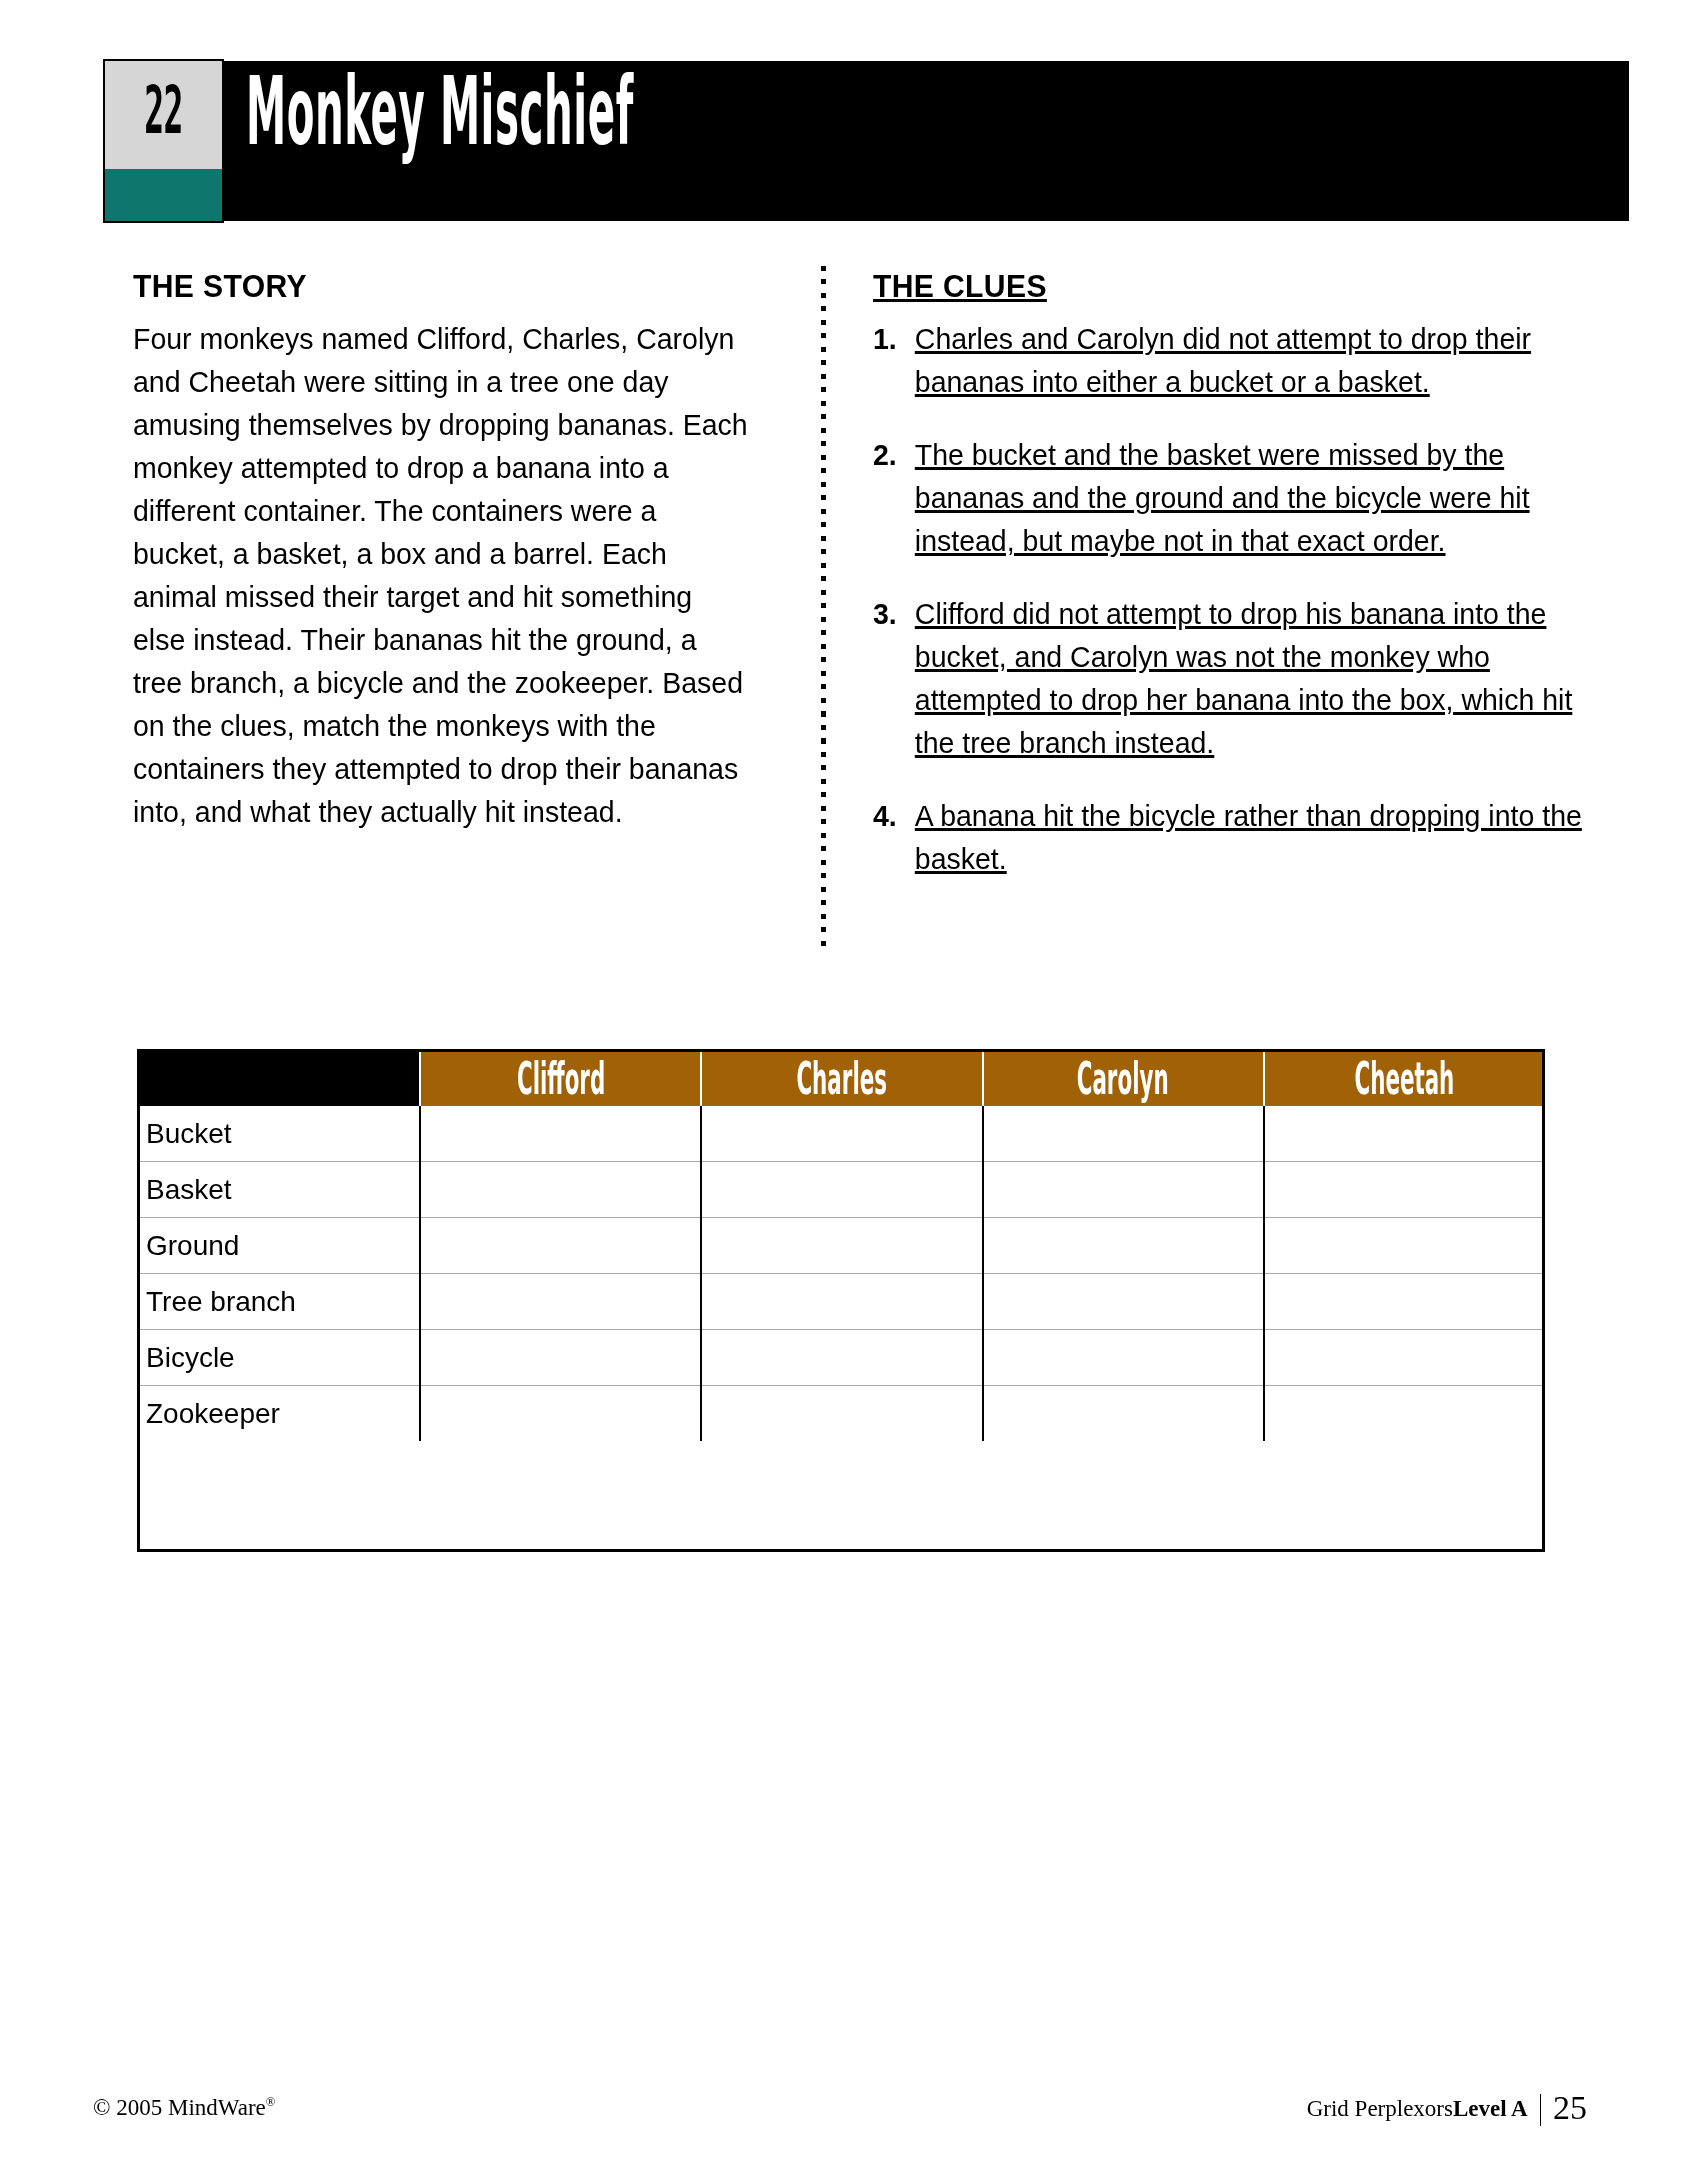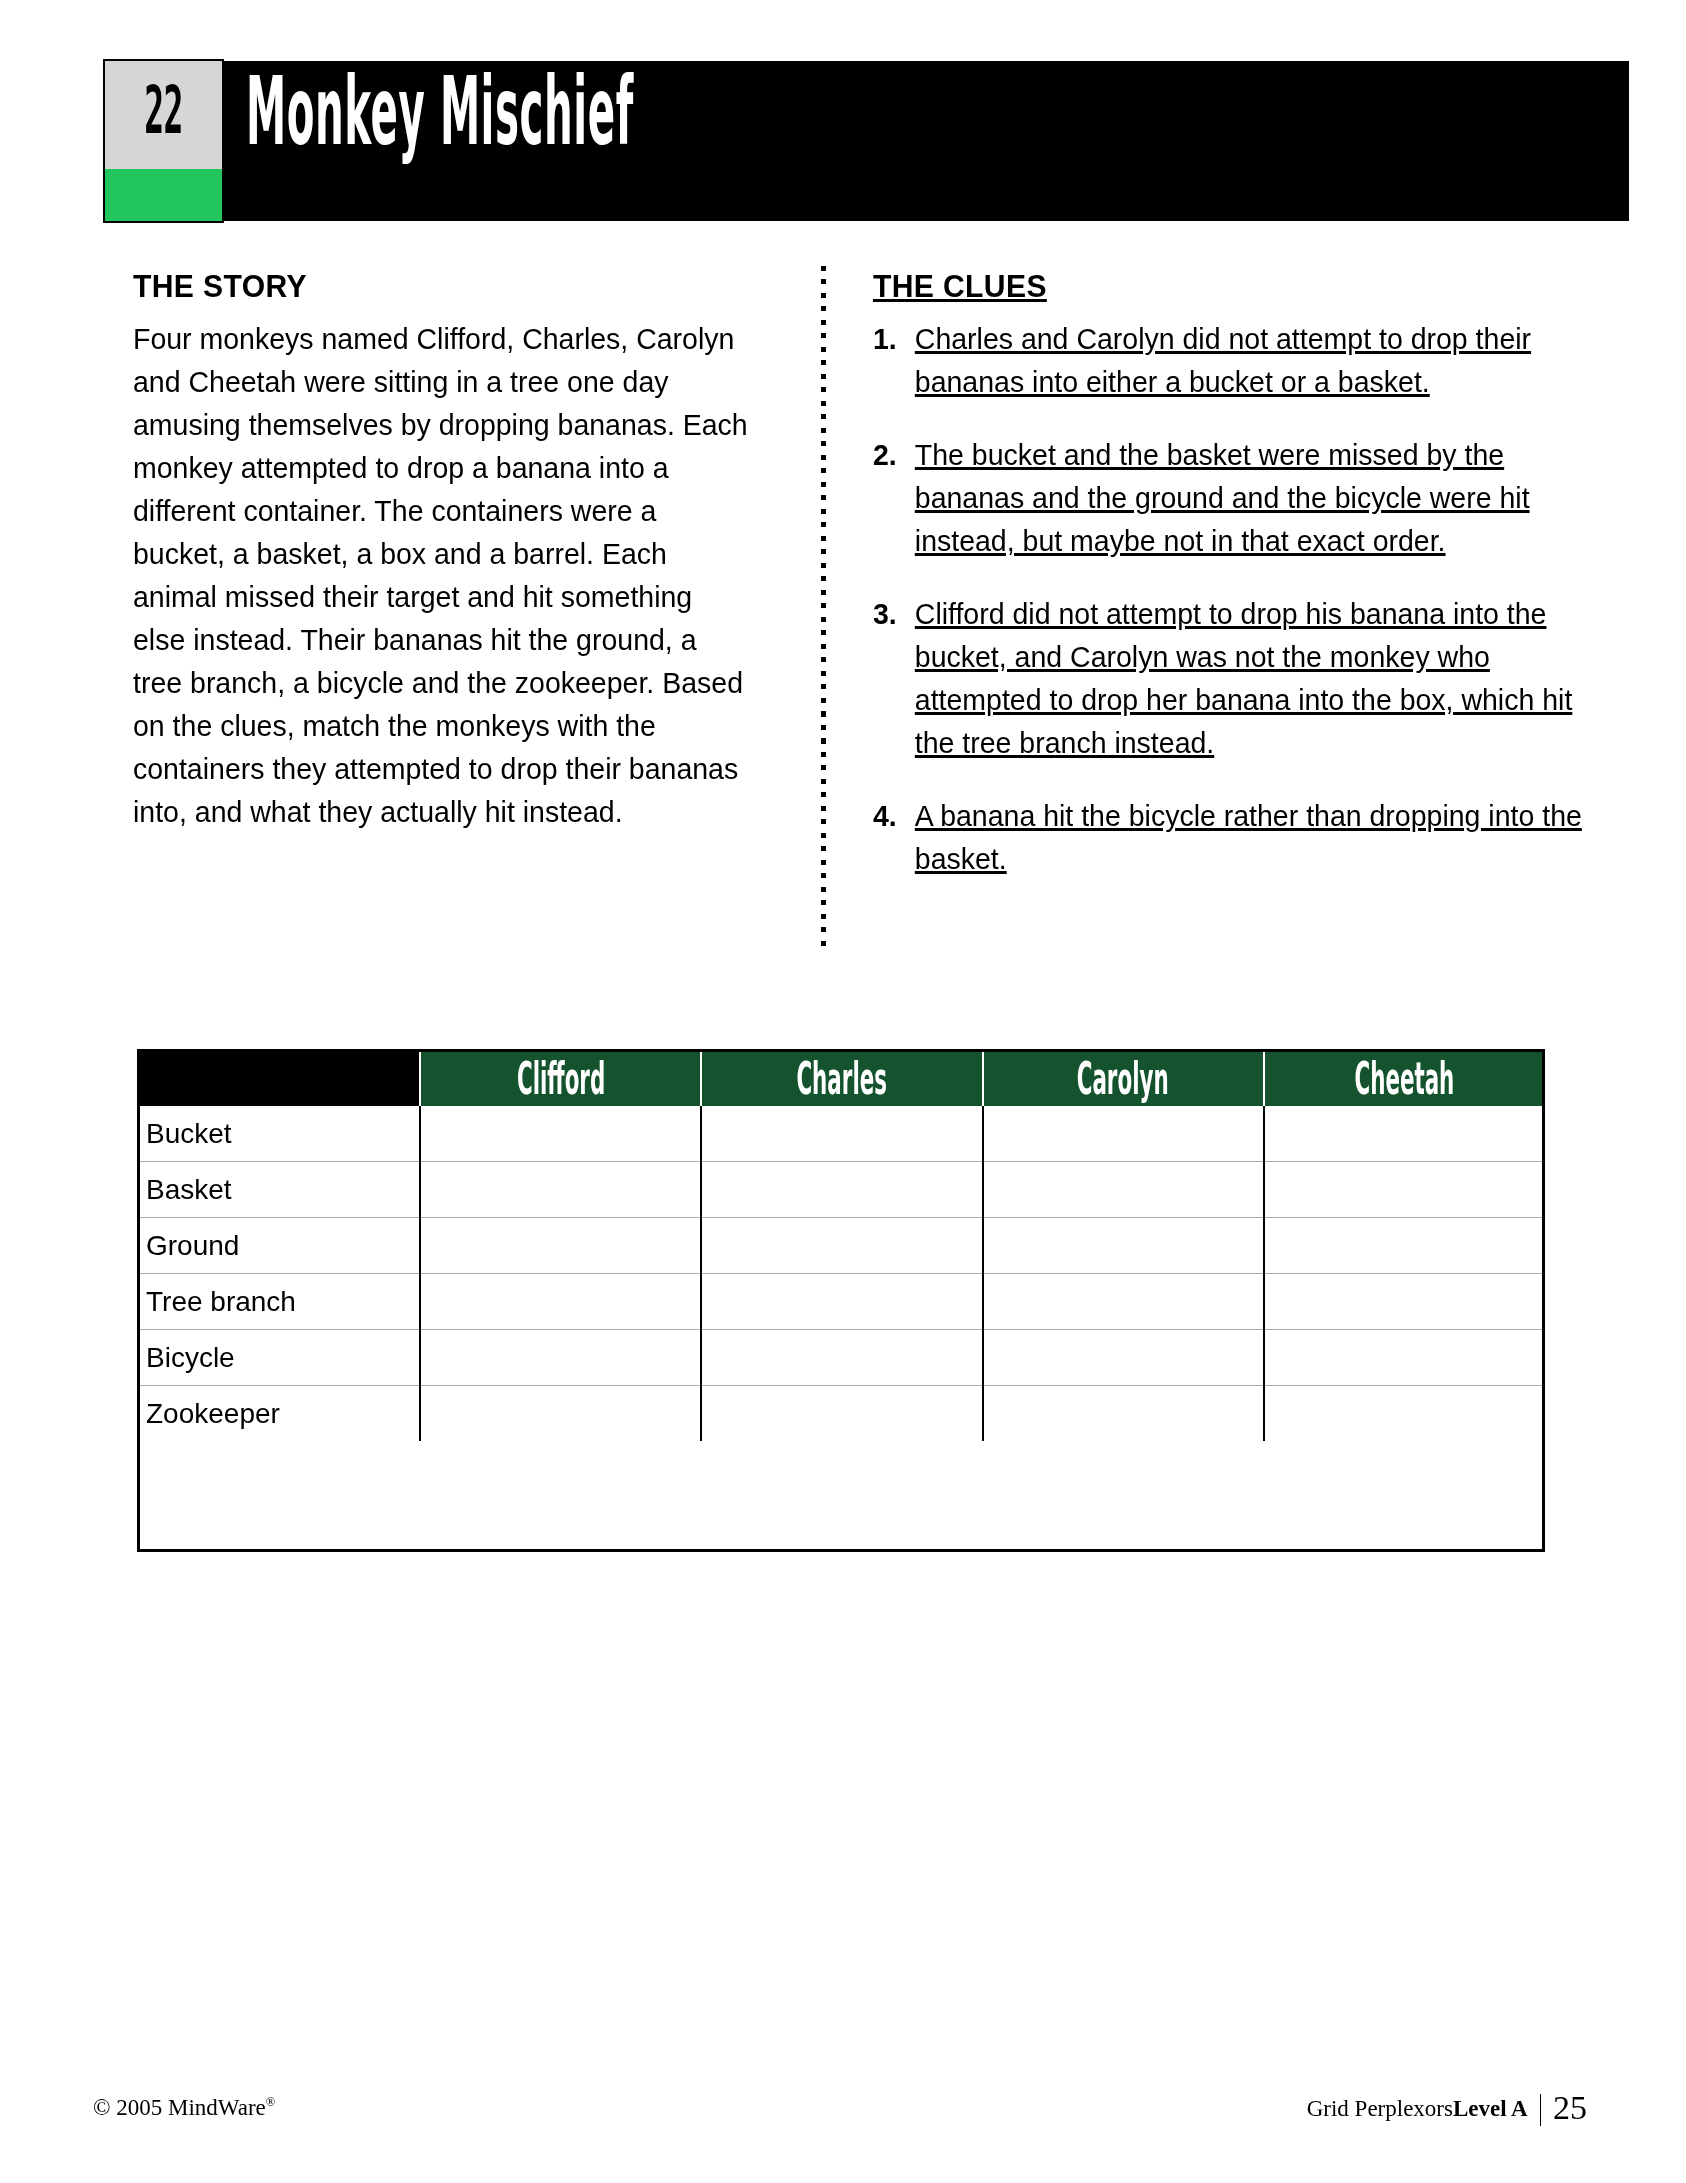--- a/index.html
+++ b/index.html
@@ -24,21 +24,21 @@
     width: 1526px;
     height: 160px;
     background: #000000;
   }
   .puzzle-number-box {
     position: absolute;
     left: 103px;
     top: 59px;
     width: 121px;
     height: 164px;
-    background: #22c55e;
+    background: #0f766e;
     border: 2.5px solid #000000;
     box-sizing: border-box;
   }
   .puzzle-number-fill {
     position: absolute;
     left: 0;
     top: 0;
     right: 0;
     height: 108px;
     background: #d6d6d6;
@@ -151,21 +151,21 @@
   }
   table.grid {
     border-collapse: collapse;
     width: 1408px;
     table-layout: fixed;
   }
   table.grid col.lab { width: 283px; }
   table.grid col.dat { width: 281px; }
 
   table.grid thead th {
-    background: #14532d;
+    background: #a16207;
     color: #ffffff;
     height: 57px;
     padding: 0;
     text-align: center;
     vertical-align: middle;
     border: none;
   }
   table.grid thead th.corner {
     background: #000000;
   }

